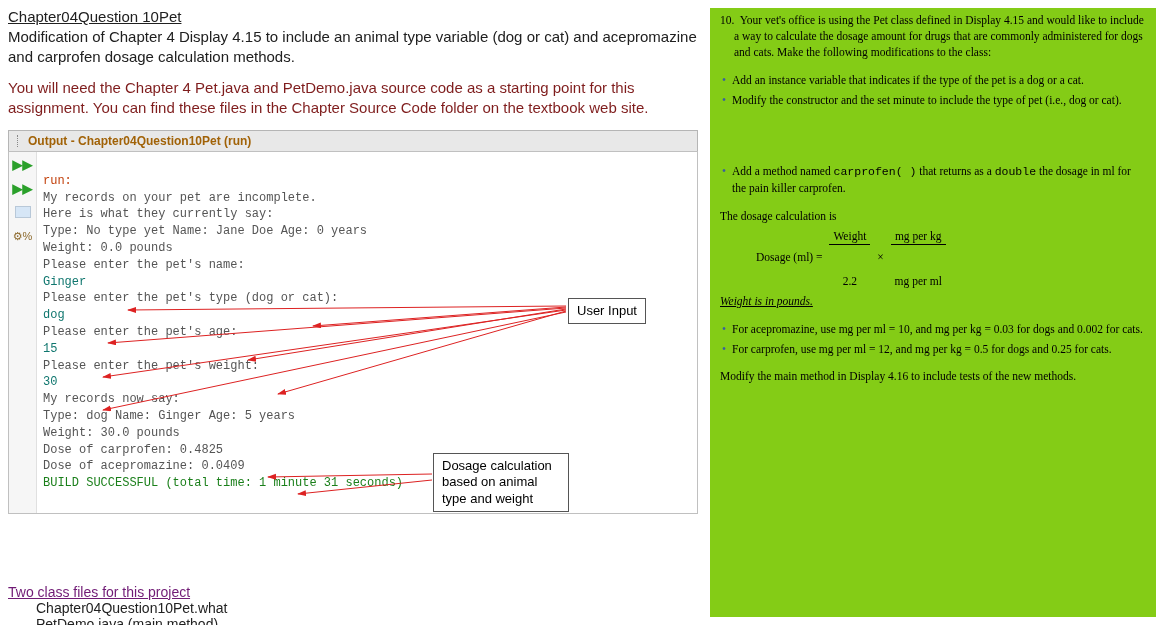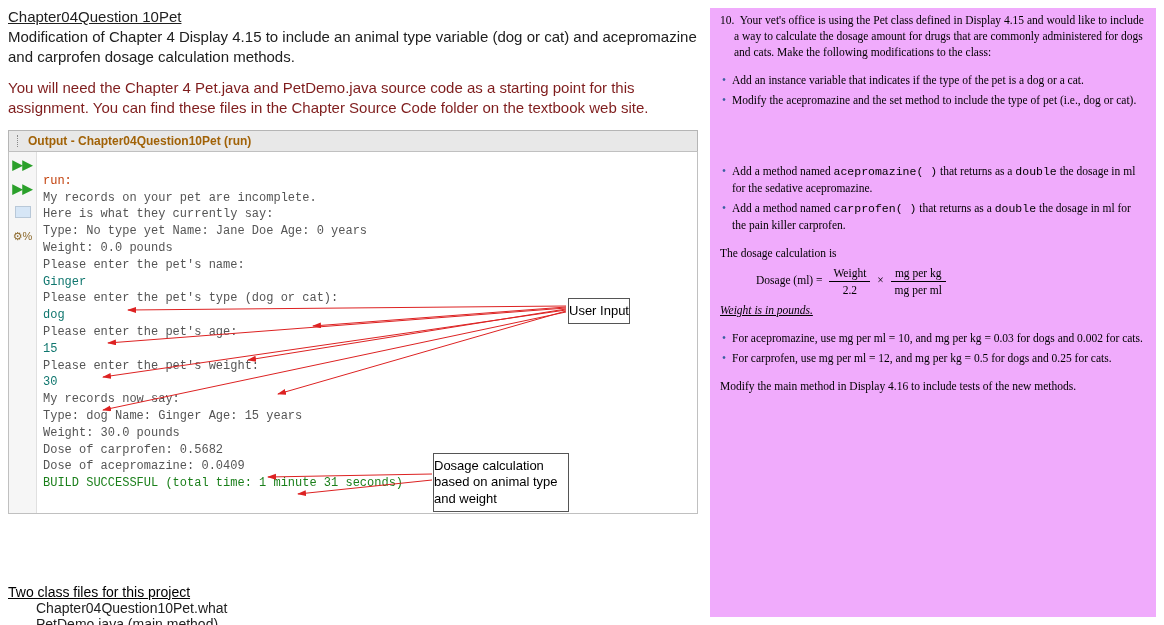--- a/index.html
+++ b/index.html
@@ -8,21 +8,21 @@
     padding: 8px;
     font-family: Arial, sans-serif;
     font-size: 13px;
     background: #fff;
     width: 1164px;
     height: 625px;
     display: flex;
     gap: 12px;
   }
   .left-col { width: 690px; flex-shrink: 0; position: relative; }
-  .right-col { flex: 1; padding: 4px 10px; font-family: Georgia, 'Times New Roman', serif; font-size: 11.5px; line-height: 1.4; background: #f0abfc;}
+  .right-col { flex: 1; padding: 4px 10px; font-family: Georgia, 'Times New Roman', serif; font-size: 11.5px; line-height: 1.4; background: #84cc16;}
   .title {
     font-size: 15px;
     text-decoration: underline;
     color: #202020;
     margin-bottom: 2px;
   }
   .desc { font-size: 15px; color: #202020; line-height: 1.35; margin-bottom: 10px; }
   .need { font-size: 15px; color: #7f1d1d; line-height: 1.35; margin-bottom: 12px; }
   .output-bar {
     background: #e8e8e8;
@@ -72,46 +72,46 @@
     white-space: pre;
     position: relative;
   }
   .run-line { color: #c2410c; }
   .userinpt { color: #0f766e; }
   .green-build { color: #1a7f1a; }
   .callout {
     position: absolute;
     border: 1px solid #555;
     background: #fff;
-    padding: 4px 0;
+    padding: 4px 8px;
     font-family: Arial, sans-serif;
     font-size: 13px;
     line-height: 1.25;
   }
   .callout-input { left: 560px; top: 290px; }
   .callout-dosage { left: 425px; top: 445px; width: 136px; }
   .svg-lines {
     position: absolute;
     top: 0;
     left: 0;
     pointer-events: none;
     z-index: 5;
   }
   .two-files { margin-top: 70px; }
-  .two-files-hd { font-size: 14px; text-decoration: underline; color: #000000; }
+  .two-files-hd { font-size: 14px; text-decoration: underline; color: #701a75; }
   .file-line { margin-left: 28px; font-size: 14px; color: #222; }
   .right-col li { margin-bottom: 6px; }
   .rbullet { list-style: none; padding-left: 12px; }
   .rbullet li { position: relative; margin-bottom: 4px; }
   .rbullet li::before { content: '•'; position: absolute; left: -10px; color: #3a5fa0; }
   .r-h { text-indent: -14px; padding-left: 14px;}
   .formula { text-align: left; padding-left: 36px; margin: 4px 0; }
   .formula .frac { display:inline-block; text-align:center; vertical-align: middle; margin: 0 4px;}
   .frac .top { display:block; border-bottom: 1px solid #000; padding: 0 4px;}
-  .frac .bot { display:block; padding: 0 4px;}
+  .frac .bot { display:block; padding: 0 4px; margin-top: 28px;}
   .tt { font-family: 'Courier New', monospace; }
   .ital { font-style: italic; text-decoration: underline;}
 </style>
 </head>
 <body>
 
 <div class="left-col">
   <div class="title">Chapter04Question 10Pet</div>
   <div class="desc">Modification of Chapter 4 Display 4.15 to include an animal type variable (dog or cat) and acepromazine and carprofen dosage calculation methods.</div>
   <div class="need">You will need the Chapter 4 Pet.java and PetDemo.java source code as a starting point for this assignment. You can find these files in the Chapter Source Code folder on the textbook web site.</div>
@@ -136,23 +136,23 @@
 <span>Weight: 0.0 pounds</span>
 <span>Please enter the pet's name:</span>
 <span class="userinpt">Ginger</span>
 <span>Please enter the pet's type (dog or cat):</span>
 <span class="userinpt">dog</span>
 <span>Please enter the pet's age:</span>
 <span class="userinpt">15</span>
 <span>Please enter the pet's weight:</span>
 <span class="userinpt">30</span>
 <span>My records now say:</span>
-<span>Type: dog Name: Ginger Age: 15 years</span>
+<span>Type: dog Name: Ginger Age: 5 years</span>
 <span>Weight: 30.0 pounds</span>
-<span>Dose of carprofen: 0.5682</span>
+<span>Dose of carprofen: 0.4825</span>
 <span>Dose of acepromazine: 0.0409</span>
 <span class="green-build">BUILD SUCCESSFUL (total time: 1 minute 31 seconds)</span>
     </div>
   </div>
 
   <div class="callout callout-input">User Input</div>
   <div class="callout callout-dosage">Dosage calculation based on animal type and weight</div>
 
   <svg class="svg-lines" width="690" height="520">
     <defs>
@@ -178,27 +178,24 @@
   </div>
 </div>
 
 <div class="right-col">
   <div class="r-h">
     <span>10.</span>&nbsp;
     <span>Your vet's office is using the Pet class defined in Display 4.15 and would like to include a way to calculate the dosage amount for drugs that are commonly administered for dogs and cats. Make the following modifications to the class:</span>
   </div>
   <ul class="rbullet">
     <li>Add an instance variable that indicates if the type of the pet is a dog or a cat.</li>
-    <li>Modify the acepromazine and the set method to include the type of pet (i.e., dog or cat).</li>
+    <li>Modify the constructor and the set minute to include the type of pet (i.e., dog or cat).</li>
   </ul>
   <br><br>
   <ul class="rbullet">
-    <li>
-      <span>Add a method named </span><span class="tt">acepromazine( )</span><span> that returns as a </span><span class="tt">double</span><span> the dosage in ml for the sedative acepromazine.</span>
-    </li>
     <li>
       <span>Add a method named </span><span class="tt">carprofen( )</span><span> that returns as a </span><span class="tt">double</span><span> the dosage in ml for the pain killer carprofen.</span>
     </li>
   </ul>
   <div>The dosage calculation is</div>
   <div class="formula">
     <span>Dosage (ml)  =</span>
     <span class="frac">
       <span class="top">Weight</span>
       <span class="bot">2.2</span>

